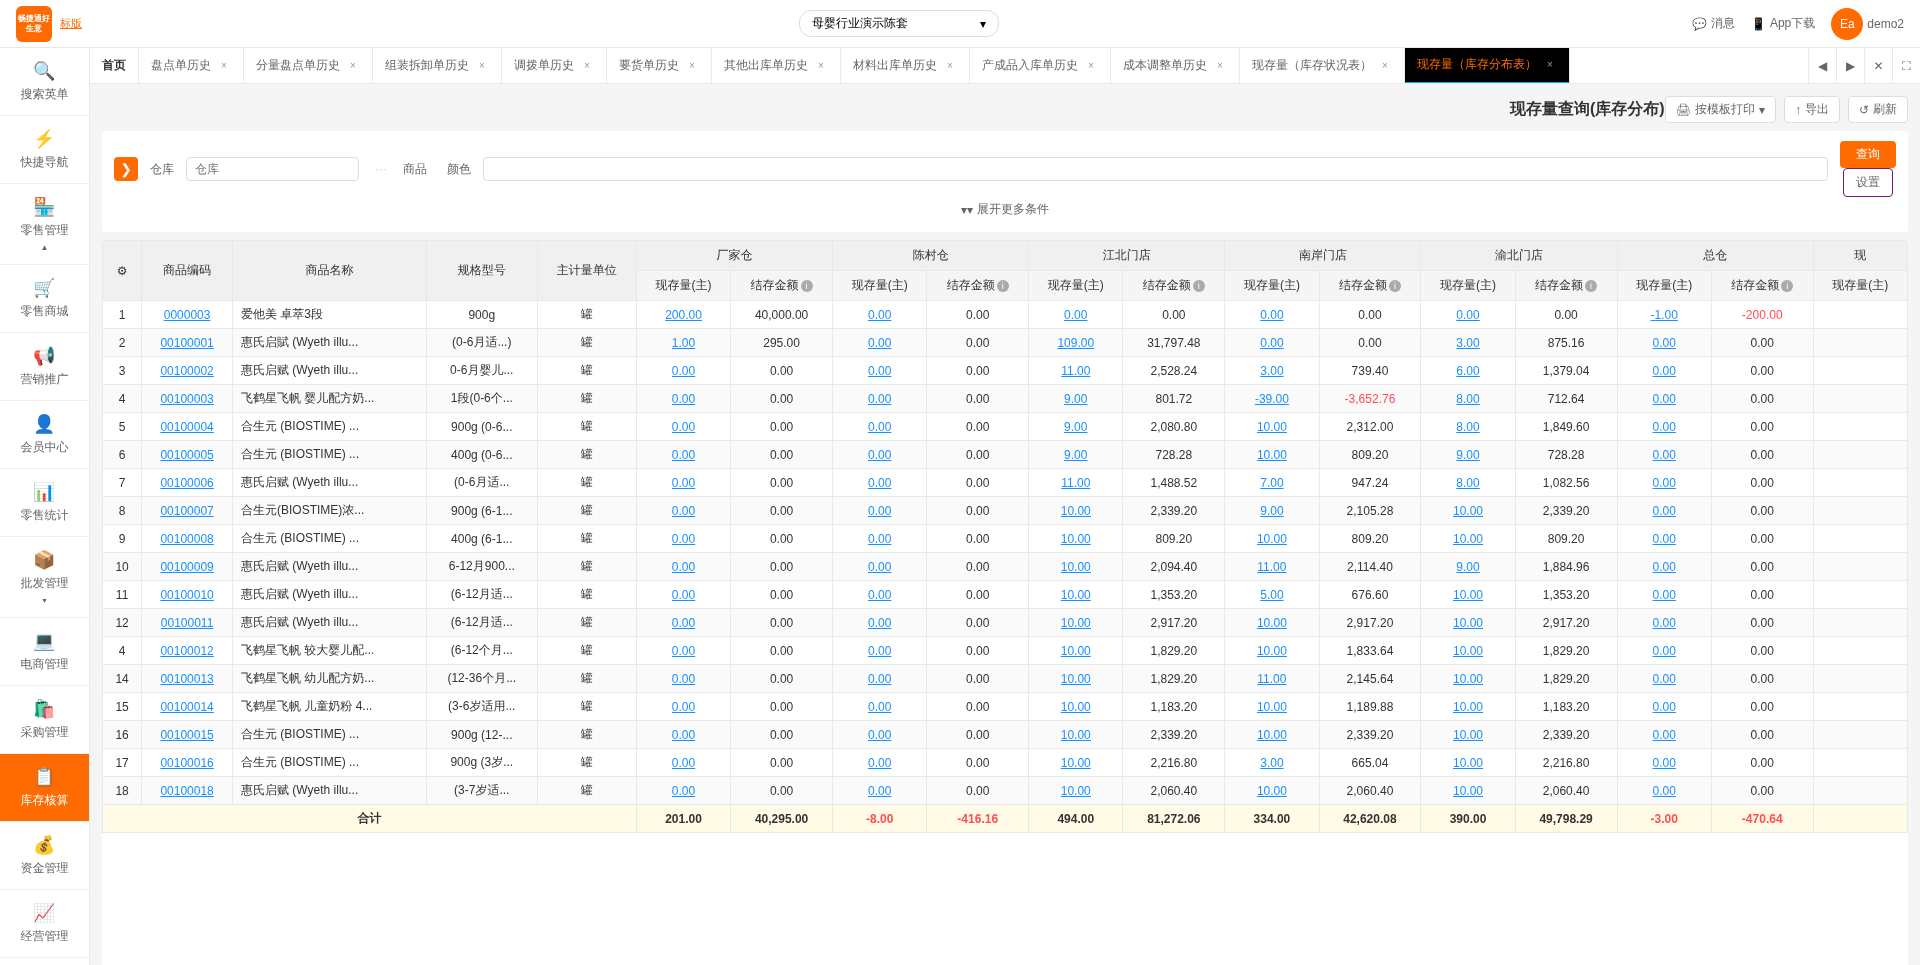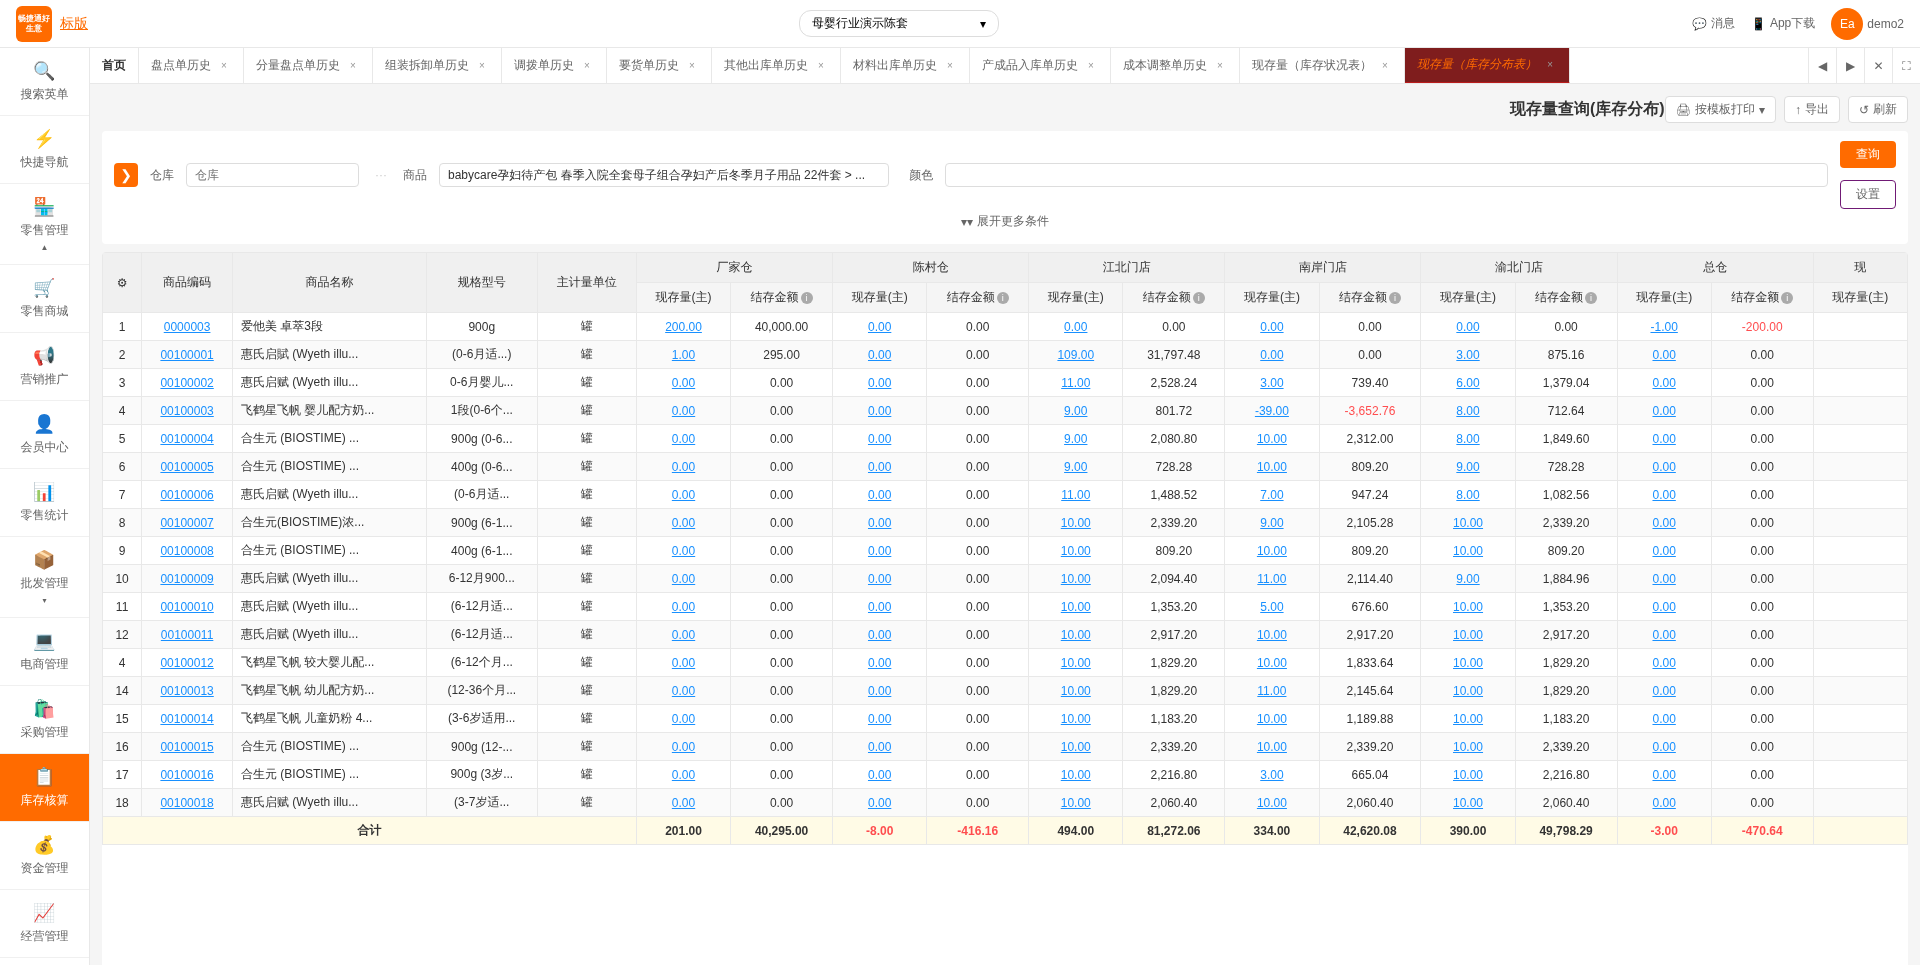--- a/index.html
+++ b/index.html
@@ -91,24 +91,23 @@
       padding: 0 12px;
       height: 36px;
       white-space: nowrap;
       cursor: pointer;
       border-right: 1px solid #e8e8e8;
       color: #666;
       font-size: 12px;
       flex-shrink: 0;
     }
     .tab-item.active {
-      background: #7f1d1d;
+      background: #000000;
       color: #ff6b00;
-      border-bottom: 2px solid #b91c1c;
-      font-style: italic;
+      border-bottom: 2px solid #0ea5e9;
     }
     .tab-item.home {
       color: #333;
       font-weight: bold;
     }
     .tab-close {
       width: 14px;
       height: 14px;
       display: flex;
       align-items: center;
@@ -273,21 +272,22 @@
       background: #fff;
       color: #666;
       padding: 5px 12px;
       border: 1px solid #701a75;
       border-radius: 4px;
       cursor: pointer;
     }
     .filter-actions {
       display: flex;
       flex-direction: column;
-      gap: 12px;
+      gap: 0;
+      align-items: center;
     }
 
     
     .table-container {
       background: #fff;
       border-radius: 4px;
       overflow: auto;
       height: calc(100vh - 230px);
     }
     table {
@@ -346,21 +346,21 @@
     ::-webkit-scrollbar-thumb { background: #ccc; border-radius: 3px; }
   </style>
 </head>
 <body>
 
 <div class="top-bar">
   <div class="logo-area">
     <div class="logo-box">
       <span style="font-size:8px;">畅捷通好生意</span>
     </div>
-    <span style="font-size:14px;color:#ff6b00;text-decoration:underline;">标版</span>
+    <span style="font-size:11px;color:#ff6b00;text-decoration:underline;">标版</span>
   </div>
   <div class="store-selector">
     <span>母婴行业演示陈套</span>
     <span style="margin-left:auto;">▾</span>
   </div>
   <div class="top-right">
     <div class="top-btn">
       <span>💬</span>
       <span>消息</span>
     </div>
@@ -516,21 +516,20 @@
     </div>
   </div>
 
   <div class="filter-area">
     <div class="filter-row">
       <div class="orange-arrow">❯</div>
       <span class="filter-label">仓库</span>
       <input class="filter-input" value="" placeholder="仓库" style="">
       <span style="color:#ccc;cursor:pointer;padding:0 4px;">···</span>
       <span class="filter-label">商品</span>
-      <input class="filter-input-wide" value="babycare孕妇待产包 春季入院全套母子组合孕妇产后冬季月子用品 22件套 &gt; ..." style="">
       <span class="filter-label" style="margin-left:8px;">颜色</span>
       <input class="filter-input-wide" value="" style="min-width: 200px; flex: 2 1 0%;">
       <div class="filter-actions">
         <button class="search-btn">查询</button>
         <button class="settings-btn">设置</button>
       </div>
     </div>
     <div class="expand-row">
       <span>▾▾</span>
       <span style="margin-left:4px;">展开更多条件</span>

